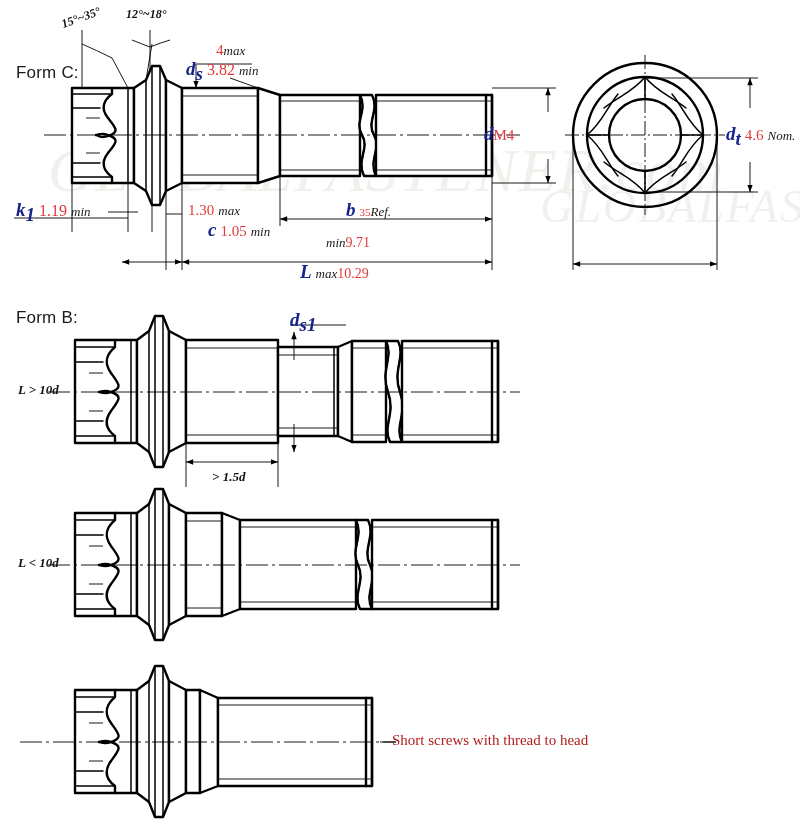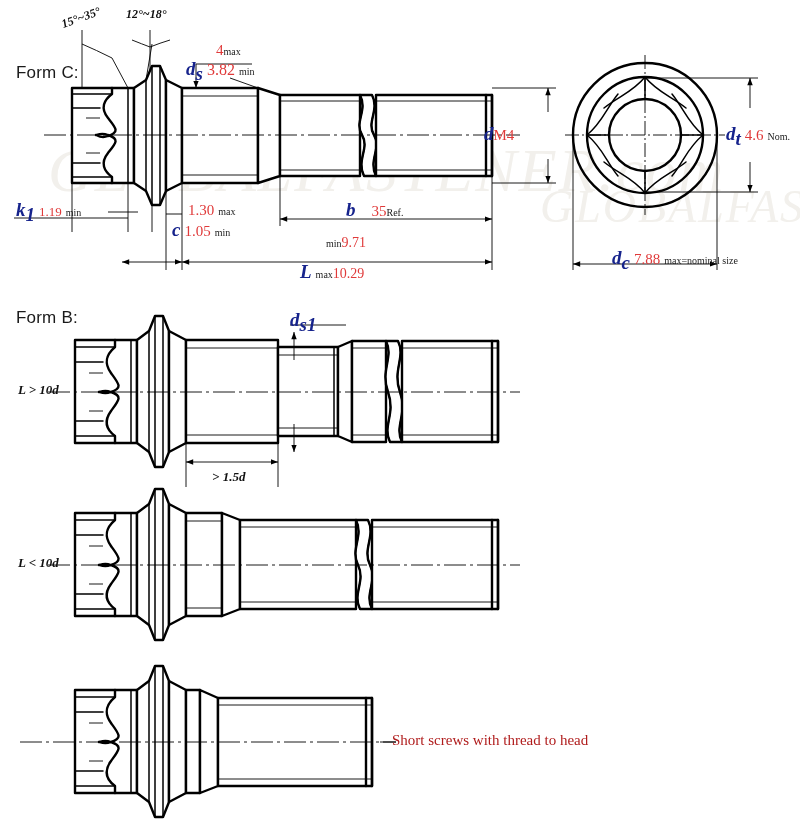--- a/index.html
+++ b/index.html
@@ -5,21 +5,21 @@
   html,body{margin:0;padding:0;background:#ffffff;}
   body{width:800px;height:822px;position:relative;overflow:hidden;
        font-family:"Liberation Serif",serif;color:#000;}
   .stage{position:absolute;left:0;top:0;width:800px;height:822px;}
   svg.draw{position:absolute;left:0;top:0;width:800px;height:822px;overflow:visible;}
   .lbl{position:absolute;white-space:nowrap;line-height:1;}
   .formlbl{font-family:"Liberation Sans",sans-serif;font-size:17px;color:#1a1a1a;letter-spacing:.2px;}
   .sym{font-family:"Liberation Serif",serif;font-style:italic;font-weight:bold;color:#16238c;}
   .sub{font-size:.68em;font-style:italic;vertical-align:-.25em;letter-spacing:0;}
   .num{color:#e03a3a;font-family:"Liberation Serif",serif;}
-  .mm{color:#1a1a1a;font-family:"Liberation Serif",serif;font-size:10px;}
+  .mm{color:#1a1a1a;font-family:"Liberation Serif",serif;font-size:13px;font-style:italic;}
   .ang{font-family:"Liberation Serif",serif;font-style:italic;font-weight:bold;font-size:12px;color:#111;}
   .cond{font-family:"Liberation Serif",serif;font-style:italic;font-weight:bold;font-size:13px;color:#111;}
   .note{font-family:"Liberation Serif",serif;font-size:15px;color:#b01c1c;}
   .wm{position:absolute;font-family:"Liberation Serif",serif;font-style:italic;
       font-size:62px;color:#f2f0ec;letter-spacing:2px;white-space:nowrap;
       user-select:none;z-index:0;}
   .stack{position:absolute;white-space:nowrap;}
   .row{line-height:1.02;}
 </style>
 </head>
@@ -276,63 +276,58 @@
       <span class="mm">min</span>
     </div>
   </div>
 
   <div class="lbl" style="left:484px;top:124px;">
     <span class="sym" style="font-size:19px;">d</span><span class="num" style="font-size:15px;">M4</span>
   </div>
 
   <div class="lbl" style="left:16px;top:200px;">
     <span class="sym" style="font-size:19px;">k</span><span class="sym sub" style="font-size:19px;">1</span>
-    <span class="num" style="font-size:13px;">1.19</span>
+    <span class="num" style="font-size:16px;">1.19</span>
     <span class="mm">min</span>
   </div>
 
   <div class="stack" style="left:172px;top:190px;">
     <div class="row" style="margin-left:16px;margin-top:12px;">
       <span class="num" style="font-size:15px;">1.30</span>
       <span class="mm">max</span>
     </div>
-    <div class="row" style="margin-top:2px;">
+    <div class="row" style="margin-top:2px;margin-left:36px;">
       <span class="sym" style="font-size:19px;">c</span>
       <span class="num" style="font-size:15px;">1.05</span>
       <span class="mm">min</span>
     </div>
   </div>
 
   <div class="lbl" style="left:346px;top:200px;">
     <span class="sym" style="font-size:19px;">b</span>
-    <span class="num" style="font-size:15px;margin-left:12px;">35</span><span class="mm">Ref.</span>
+    <span class="num" style="font-size:11px;">35</span><span class="mm">Ref.</span>
   </div>
 
 
   <div class="stack" style="left:300px;top:234px;">
     <div class="row" style="margin-left:26px;">
       <span class="mm">min</span><span class="num" style="font-size:14px;">9.71</span>
     </div>
     <div class="row" style="margin-top:12px;">
       <span class="sym" style="font-size:19px;font-style:italic;">L</span>
       <span class="mm">max</span><span class="num" style="font-size:14px;">10.29</span>
     </div>
   </div>
 
   <div class="lbl" style="left:726px;top:124px;">
     <span class="sym" style="font-size:19px;">d</span><span class="sym sub" style="font-size:19px;">t</span>
     <span class="num" style="font-size:15px;">4.6</span>
     <span class="mm">Nom.</span>
   </div>
 
-  <div class="lbl" style="left:612px;top:248px;">
-    <span class="sym" style="font-size:19px;">d</span><span class="sym sub" style="font-size:19px;">c</span>
-    <span class="num" style="font-size:15px;">7.88</span>
-    <span class="mm">max=nominal size</span>
-  </div>
 
   <div class="lbl formlbl" style="left:16px;top:309px;">Form B:</div>
 
   <div class="lbl" style="left:290px;top:310px;">
     <span class="sym" style="font-size:19px;">d</span><span class="sym sub" style="font-size:19px;">s1</span>
   </div>
 
   <div class="lbl cond" style="left:212px;top:470px;">&gt; 1.5d</div>
 
   <div class="lbl cond" style="left:18px;top:383px;">L &gt; 10d</div>

